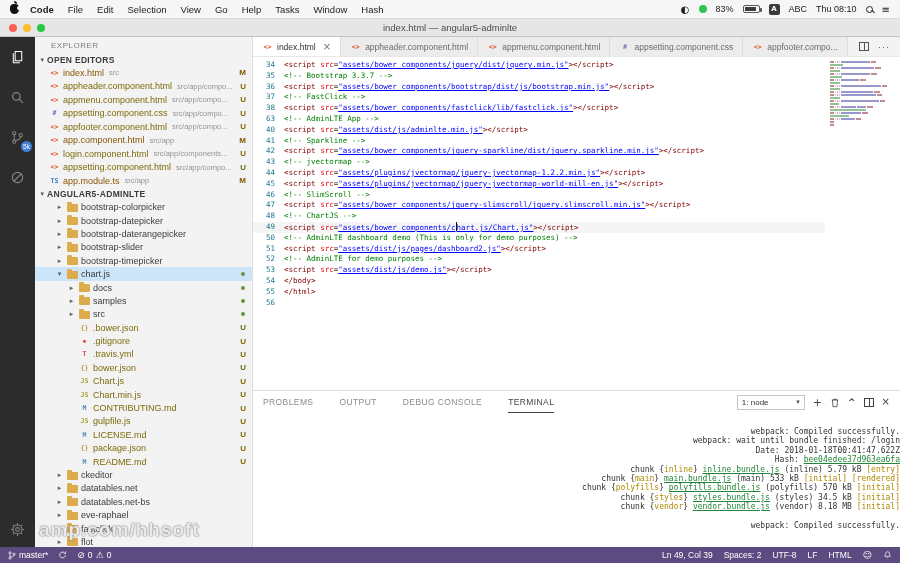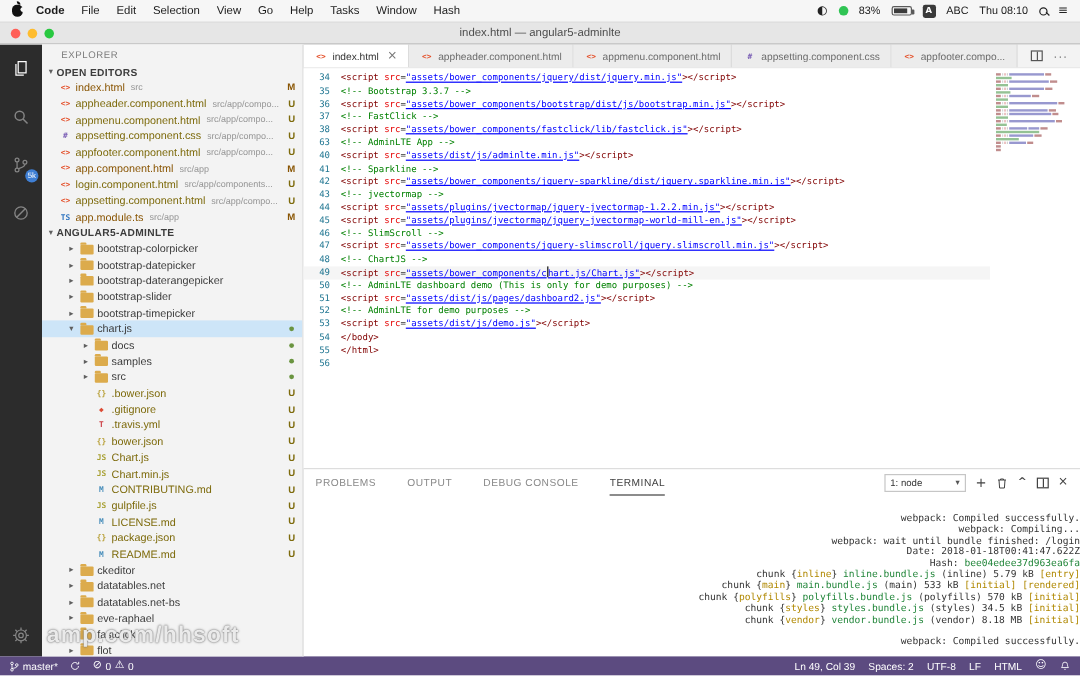--- a/index.html
+++ b/index.html
@@ -102,21 +102,21 @@
   .ptab { font-size:8.5px; letter-spacing:.4px; color:#8a8a8a; display:flex; align-items:center; height:100%; border-bottom:1px solid transparent; }
   .ptab.active { color:#424242; border-bottom-color:#424242; }
   .panel-actions { margin-left:auto; display:flex; align-items:center; gap:8px; }
   .term-select { border:1px solid #c6c6c6; background:#fff; height:15px; min-width:68px; display:flex; align-items:center; justify-content:space-between; padding:0 4px; font-size:8px; color:#333; gap:6px; }
   .sel-chev { font-size:7px; color:#555; font-family:"DejaVu Sans", sans-serif; }
   .pa { color:#424242; font-size:10px; line-height:1; display:flex; align-items:center; font-family:"DejaVu Sans", sans-serif; }
   .pa.plus { font-size:11px; }
   .pa.chevup { font-weight:700; font-size:9px; }
   .terminal { flex:1; overflow:hidden; padding:14px 0 0 10px; font-family:"DejaVu Sans Mono", monospace; font-size:8px; line-height:9.4px; color:#333;text-align:right; }
   .trow { white-space:pre; height:9.4px; }
-  .tg { color:#22863a; }
+  .tg { color:#22863a;text-decoration:underline; }
   .ty { color:#b08800; }
   .tb { font-weight:700; }
 
   
   .statusbar { height:16px; flex:none; background:var(--status-bar-bg,#5c4b80); color:#fff; display:flex; align-items:center; font-size:8.5px; padding:0 8px; gap:10px; }
   .sb-item { display:flex; align-items:center; gap:3px; white-space:nowrap; }
   .sb-glyph { font-family:"DejaVu Sans", sans-serif; font-size:9px; }
   .sb-right { margin-left:auto; display:flex; align-items:center; gap:11px; }
 </style>
 </head>
@@ -621,21 +621,20 @@
               </span>
             <span class="pa chevup">^</span>
             <span class="pa">
                 <span class="ic-split"></span>
               </span>
             <span class="pa">×</span>
           </div>
         </div>
         <div class="terminal" id="term">
             <div class="trow"><span class="tp">webpack: Compiled successfully.</span></div>
-            <div class="trow"><span class="tp">webpack: Compiling...</span></div>
             <div class="trow"><span class="tp">webpack: wait until bundle finished: /login</span></div>
             <div class="trow"><span class="tp">Date: 2018-01-18T00:41:47.622Z</span></div>
             <div class="trow"><span class="tp">Hash: </span><span class="tg">bee04edee37d963ea6fa</span></div>
             <div class="trow"><span class="tp">chunk {</span><span class="ty">inline</span><span class="tp">} </span><span class="tg">inline.bundle.js</span><span class="tp"> (inline) 5.79 kB </span><span class="ty">[entry]</span></div>
             <div class="trow"><span class="tp">chunk {</span><span class="ty">main</span><span class="tp">} </span><span class="tg">main.bundle.js</span><span class="tp"> (main) 533 kB </span><span class="ty">[initial]</span><span class="tp"> </span><span class="ty">[rendered]</span></div>
             <div class="trow"><span class="tp">chunk {</span><span class="ty">polyfills</span><span class="tp">} </span><span class="tg">polyfills.bundle.js</span><span class="tp"> (polyfills) 570 kB </span><span class="ty">[initial]</span></div>
             <div class="trow"><span class="tp">chunk {</span><span class="ty">styles</span><span class="tp">} </span><span class="tg">styles.bundle.js</span><span class="tp"> (styles) 34.5 kB </span><span class="ty">[initial]</span></div>
             <div class="trow"><span class="tp">chunk {</span><span class="ty">vendor</span><span class="tp">} </span><span class="tg">vendor.bundle.js</span><span class="tp"> (vendor) 8.18 MB </span><span class="ty">[initial]</span></div>
             <div class="trow">&nbsp;</div>
             <div class="trow"><span class="tp">webpack: Compiled successfully.</span></div>

